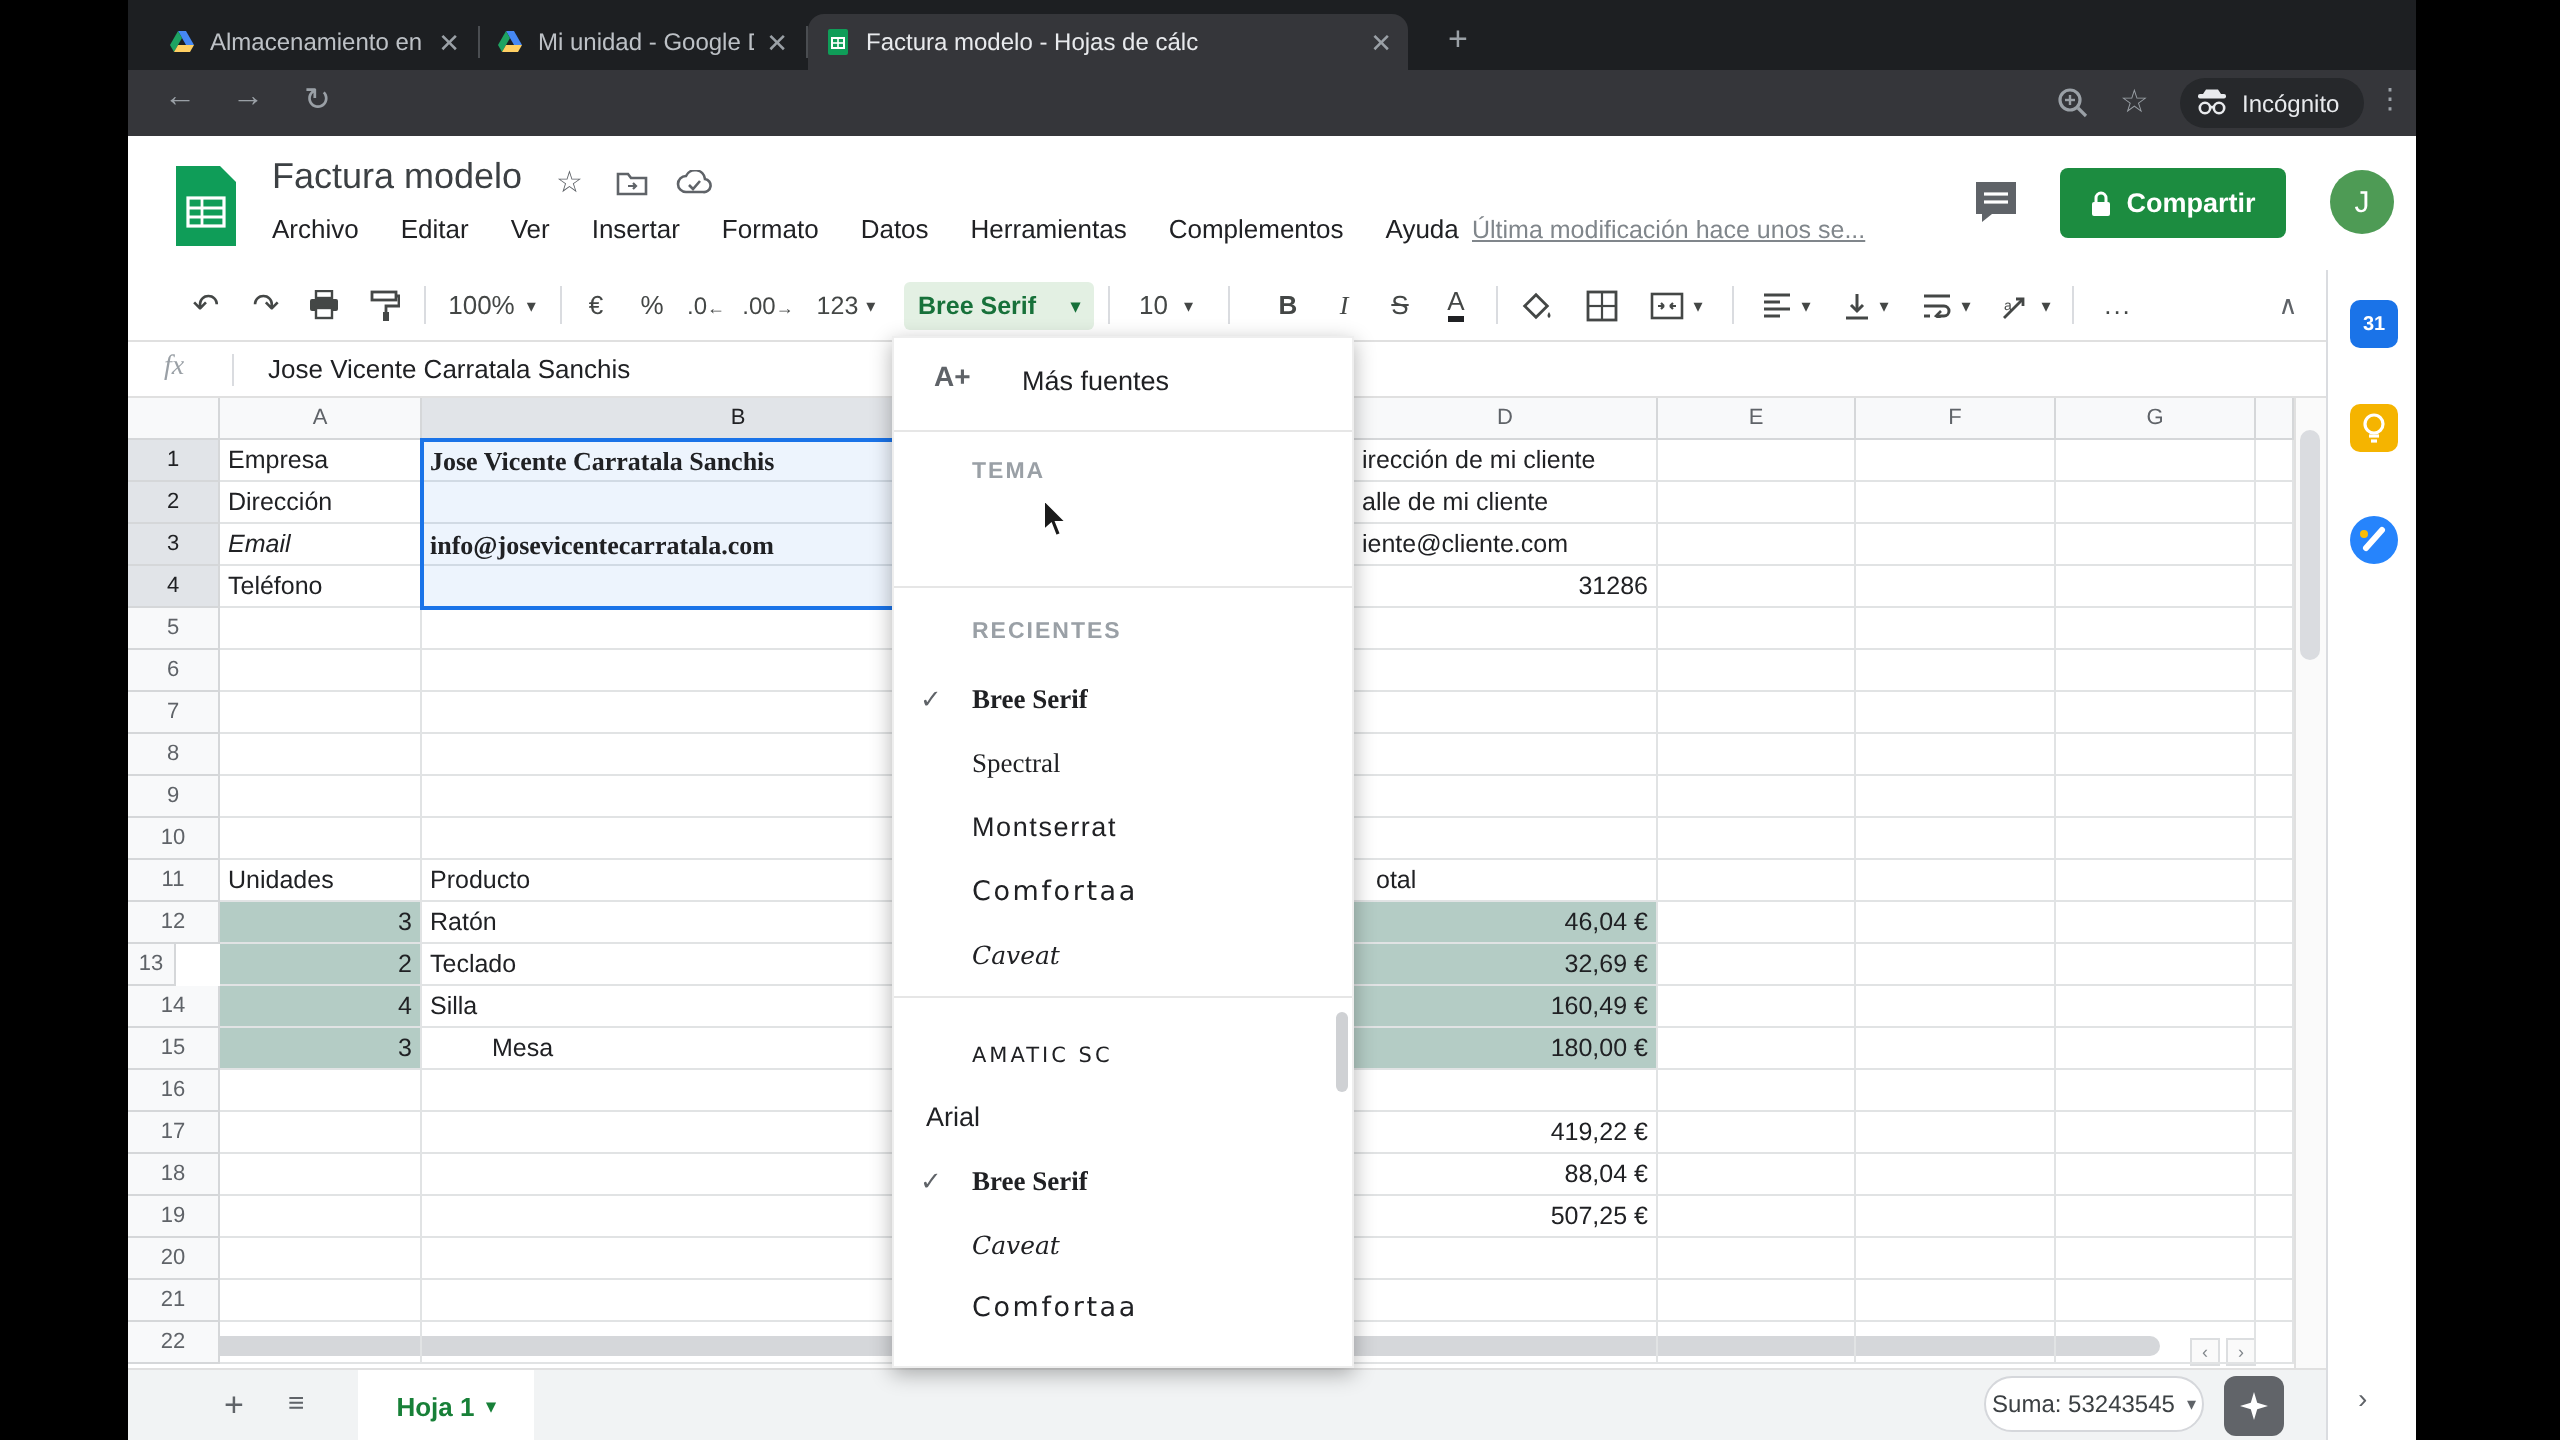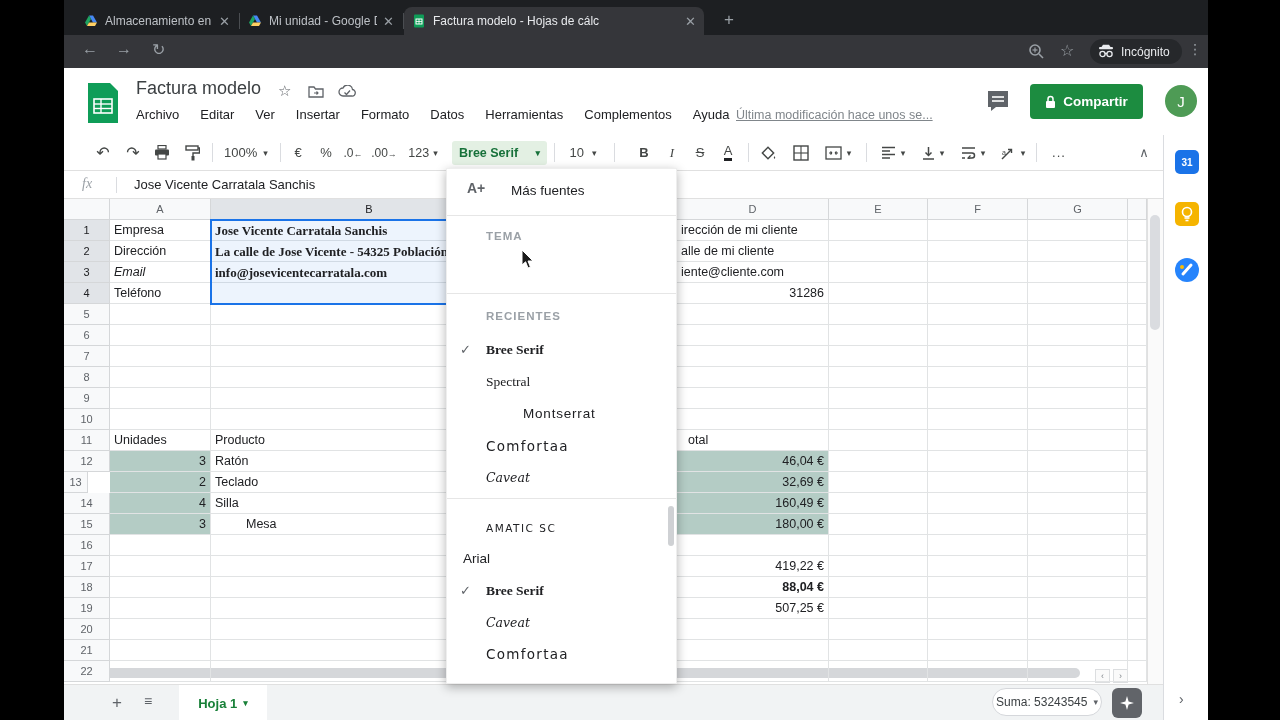--- a/index.html
+++ b/index.html
@@ -112,21 +112,21 @@
              font-weight:bold; height:26px; line-height:26px; }
   .fm-div { position:absolute; left:0; width:100%; height:1px; background:#e6e6e6; }
   .fm-check { position:absolute; left:13px; width:20px; color:#5f6368; font-size:13px; padding-left:0; }
   .fm-more { position:absolute; left:0; top:4px; width:100%; height:36px; line-height:36px;
              font-size:13.5px; color:#202124; padding-left:64px; }
   .fm-aplus { position:absolute; left:20px; top:12px; color:#5f6368; font-size:14px; font-weight:bold; line-height:1;}
   .fm-scroll { position:absolute; left:221px; top:337px; width:6px; height:40px; background:#cfd1d4; border-radius:3px;}
   .ff-arial { font-family:"Liberation Sans",sans-serif; }
   .ff-bree { font-family:"Liberation Serif",serif; font-weight:bold; }
   .ff-spectral { font-family:"Liberation Serif",serif; }
-  .ff-montserrat { font-family:"Liberation Sans",sans-serif; letter-spacing:.8px;margin-left:37px; }
+  .ff-montserrat { font-family:"Liberation Sans",sans-serif; letter-spacing:.8px; }
   .ff-comfortaa { font-family:"DejaVu Sans",sans-serif; letter-spacing:1.3px; }
   .ff-caveat { font-family:"DejaVu Serif",serif; font-style:italic; font-size:12.5px; }
   .ff-amatic { font-family:"DejaVu Sans",sans-serif; text-transform:uppercase; font-size:10.5px; letter-spacing:1.5px; }
 </style>
 </head>
 <body>
 
 <div id="root">
  <div class="win">
 
@@ -564,21 +564,20 @@
         <div class="gcell" style="left: 613px; top: 462px; width: 152px; height: 21px;"></div>
         <div class="gcell" style="left: 765px; top: 462px; width: 99px; height: 21px;"></div>
         <div class="gcell" style="left: 864px; top: 462px; width: 100px; height: 21px;"></div>
         <div class="gcell" style="left: 964px; top: 462px; width: 100px; height: 21px;"></div>
         <div class="gcell" style="left: 1064px; top: 462px; width: 19px; height: 21px;"></div>
         <div class="selfill" style="left: 147px; top: 21px; width: 317px; height: 84px;"></div>
         <span class="gtxt" style="left: 50px; top: 21px;">Empresa</span>
         <span class="gtxt bserif" style="left: 151px; top: 21px;">Jose Vicente Carratala Sanchis</span>
         <span class="gtxt" style="left: 617px; top: 21px;">irección de mi cliente</span>
         <span class="gtxt" style="left: 50px; top: 42px;">Dirección</span>
-        <span class="gtxt bserif" style="left: 151px; top: 42px;">La calle de Jose Vicente - 54325 Población</span>
         <span class="gtxt" style="left: 617px; top: 42px;">alle de mi cliente</span>
         <span class="gtxt" style="left: 50px; top: 63px; font-style: italic;">Email</span>
         <span class="gtxt bserif" style="left: 151px; top: 63px;">info@josevicentecarratala.com</span>
         <span class="gtxt" style="left: 617px; top: 63px;">iente@cliente.com</span>
         <span class="gtxt" style="left: 50px; top: 84px;">Teléfono</span>
         <span class="gtxt right" style="left: 613px; top: 84px; width: 147px;">31286</span>
         <span class="gtxt" style="left: 50px; top: 231px;">Unidades</span>
         <span class="gtxt" style="left: 151px; top: 231px;">Producto</span>
         <span class="gtxt" style="left: 624px; top: 231px;">otal</span>
         <span class="gtxt right" style="left: 46px; top: 252px; width: 96px;">3</span>
@@ -587,21 +586,21 @@
         <span class="gtxt right" style="left: 46px; top: 273px; width: 96px;">2</span>
         <span class="gtxt" style="left: 151px; top: 273px;">Teclado</span>
         <span class="gtxt right" style="left: 613px; top: 273px; width: 147px;">32,69 €</span>
         <span class="gtxt right" style="left: 46px; top: 294px; width: 96px;">4</span>
         <span class="gtxt" style="left: 151px; top: 294px;">Silla</span>
         <span class="gtxt right" style="left: 613px; top: 294px; width: 147px;">160,49 €</span>
         <span class="gtxt right" style="left: 46px; top: 315px; width: 96px;">3</span>
         <span class="gtxt" style="left: 151px; top: 315px; margin-left: 31px;">Mesa</span>
         <span class="gtxt right" style="left: 613px; top: 315px; width: 147px;">180,00 €</span>
         <span class="gtxt right" style="left: 613px; top: 357px; width: 147px;">419,22 €</span>
-        <span class="gtxt right" style="left: 613px; top: 378px; width: 147px; font-weight: bold;">88,04 €</span>
+        <span class="gtxt right" style="left: 613px; top: 378px; width: 147px;">88,04 €</span>
         <span class="gtxt right" style="left: 613px; top: 399px; width: 147px;">507,25 €</span>
         <div class="selbord" style="left: 146px; top: 20px; width: 318px; height: 86px;"></div>
       </div>
 
   <div class="sidepanel">
     <div class="spic spcal" style="top:15px;">31</div>
     <div class="spic spkeep" style="top:67px;">
       <svg width="24" height="24" viewBox="0 0 24 24">
             <circle cx="12" cy="10" r="4.5" fill="none" stroke="#fff" stroke-width="1.6"></circle>
             <line x1="9.5" y1="16" x2="14.5" y2="16" stroke="#fff" stroke-width="1.6"></line>

